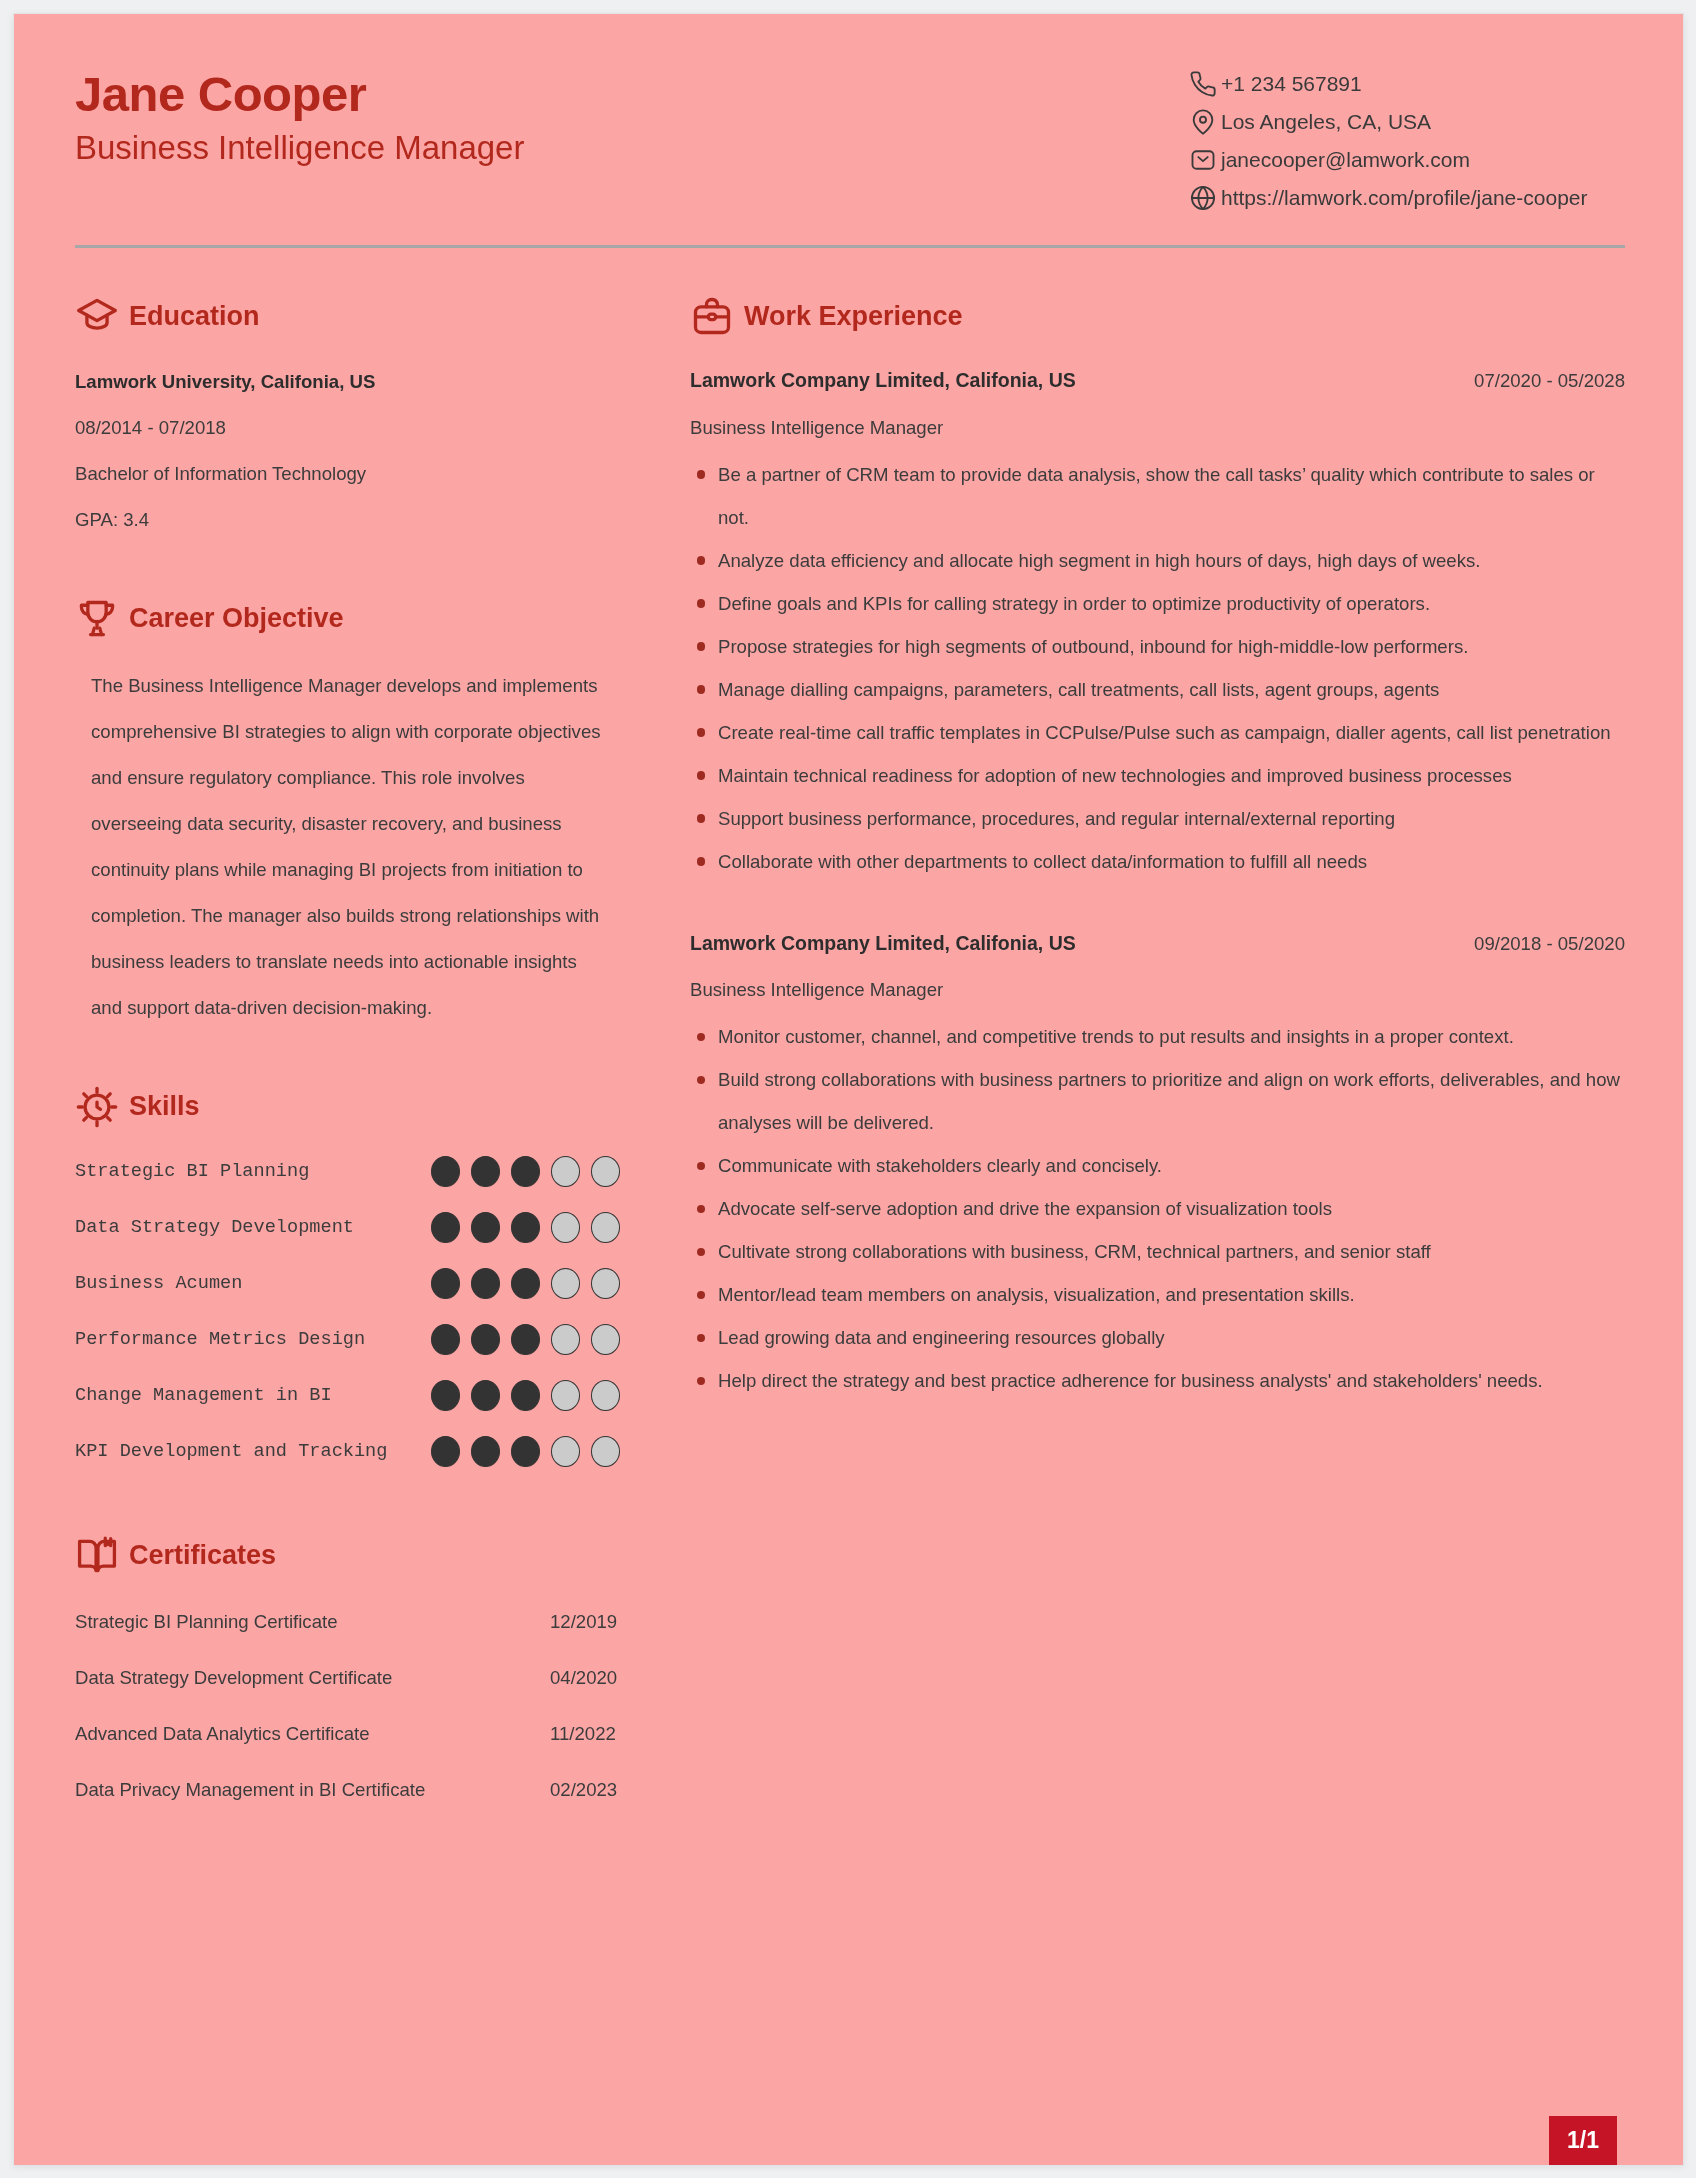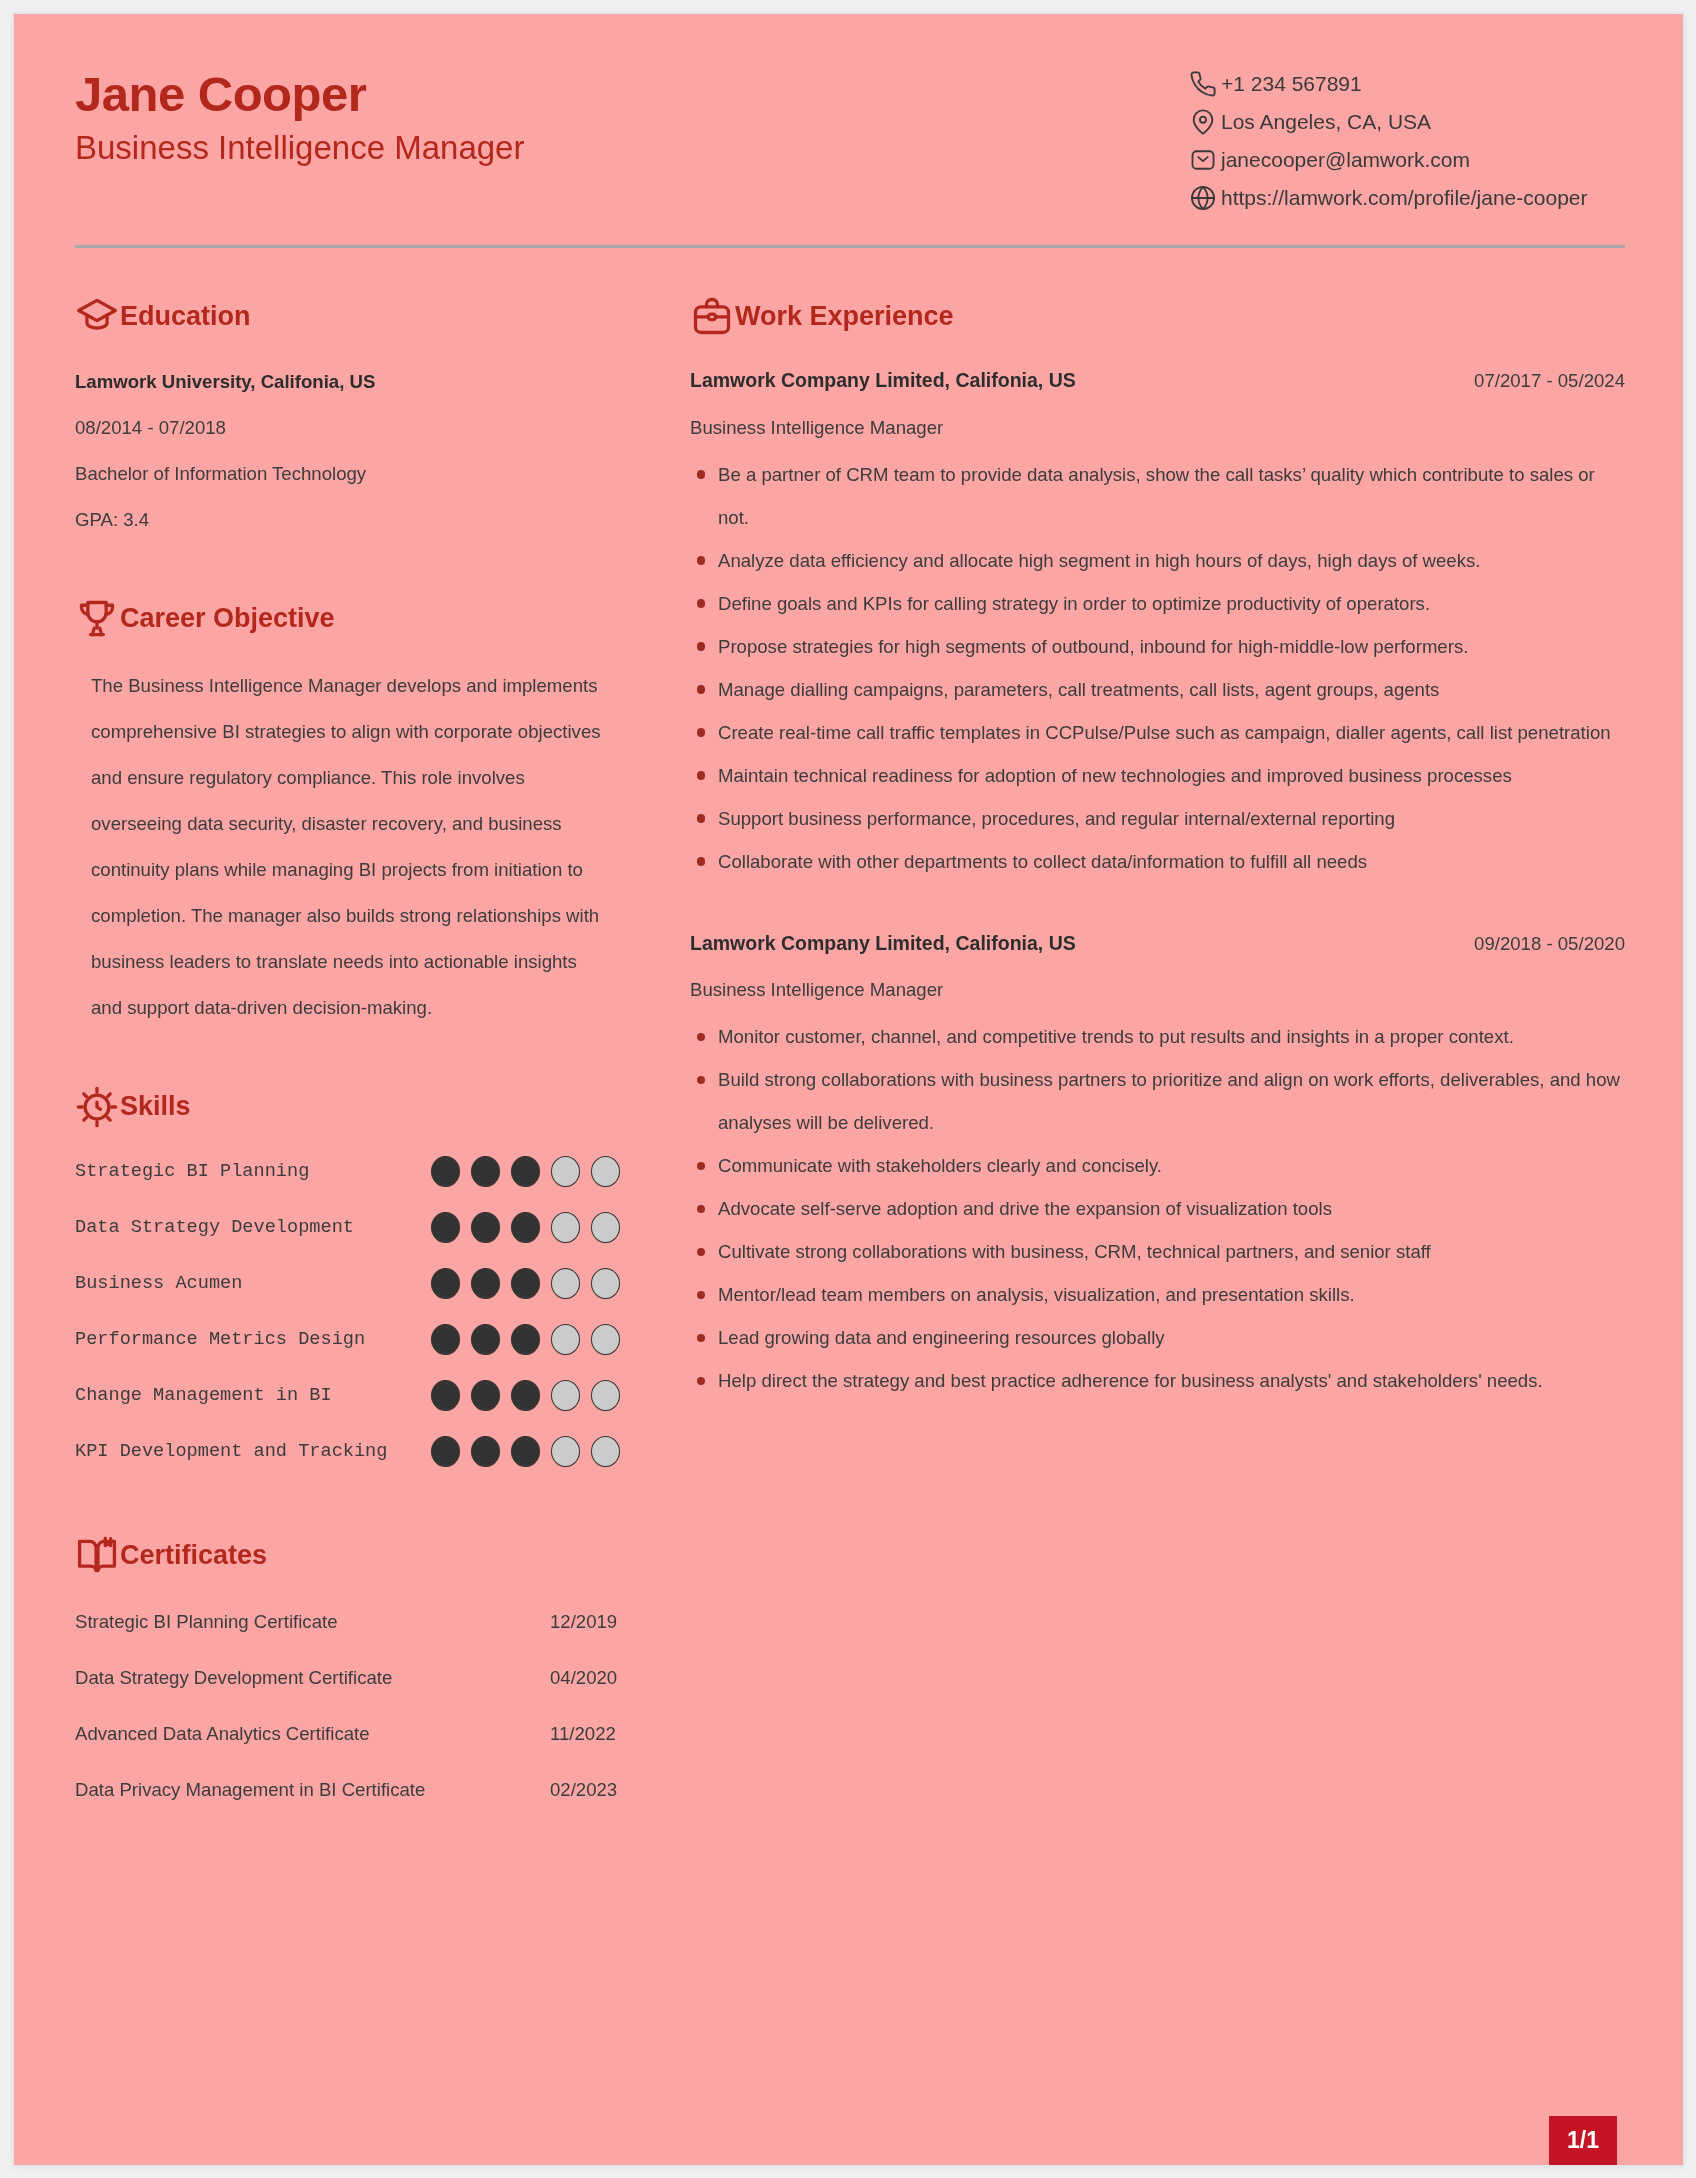--- a/index.html
+++ b/index.html
@@ -31,21 +31,21 @@
   .contact{display:flex;align-items:flex-start;gap:4px;font-size:21px;color:#3a3a3a;line-height:28px;}
   .contact svg{width:28px;height:28px;flex:none;}
   .icn{fill:none;stroke:currentColor;stroke-width:1.8;stroke-linecap:round;stroke-linejoin:round;}
   .icn-thin{fill:none;stroke:currentColor;stroke-width:1.6;stroke-linecap:round;stroke-linejoin:round;}
   .divider{height:2.8px;background:#a7a7a7;margin-top:33px;}
   
   .columns{display:flex;gap:70px;margin-top:46px;}
   .col-left{width:545px;flex:none;}
   .col-right{flex:1;min-width:0;}
   
-  .sec-head{display:flex;align-items:center;gap:1px;color:var(--red);}
+  .sec-head{display:flex;align-items:center;gap:10px;color:var(--red);}
   .sec-head svg{width:44px;height:44px;flex:none;color:var(--red);}
   .sec-title{font-size:27px;font-weight:700;letter-spacing:0;}
   .sec{margin-top:0;}
   .sec.mt{margin-top:54px;}
   
   .edu-lines{margin-top:20.4px;}
   .edu-line{font-size:18.6px;line-height:46px;color:var(--text);}
   .edu-line.strong{font-weight:700;color:var(--text-strong);}
   
   .objective{margin:22px 16px 0;font-size:18.6px;line-height:46px;color:var(--text);}
@@ -290,21 +290,21 @@
               <rect x="10" y="11" width="4" height="3" rx="1.4"></rect>
             </svg>
           <span class="sec-title">Work Experience</span>
         </div>
 
         <div>
 
             <div class="job">
               <div class="job-head">
                 <span class="company">Lamwork Company Limited, Califonia, US</span>
-                <span class="job-dates">07/2017 - 05/2024</span>
+                <span class="job-dates">07/2020 - 05/2028</span>
               </div>
               <div class="role">Business Intelligence Manager</div>
               <ul class="bullets">
 
 
                   <li>Be a partner of CRM team to provide data analysis, show the call tasks’ quality which contribute to sales or not.</li>
 
                   <li>Analyze data efficiency and allocate high segment in high hours of days, high days of weeks.</li>
 
                   <li>Define goals and KPIs for calling strategy in order to optimize productivity of operators.</li>

